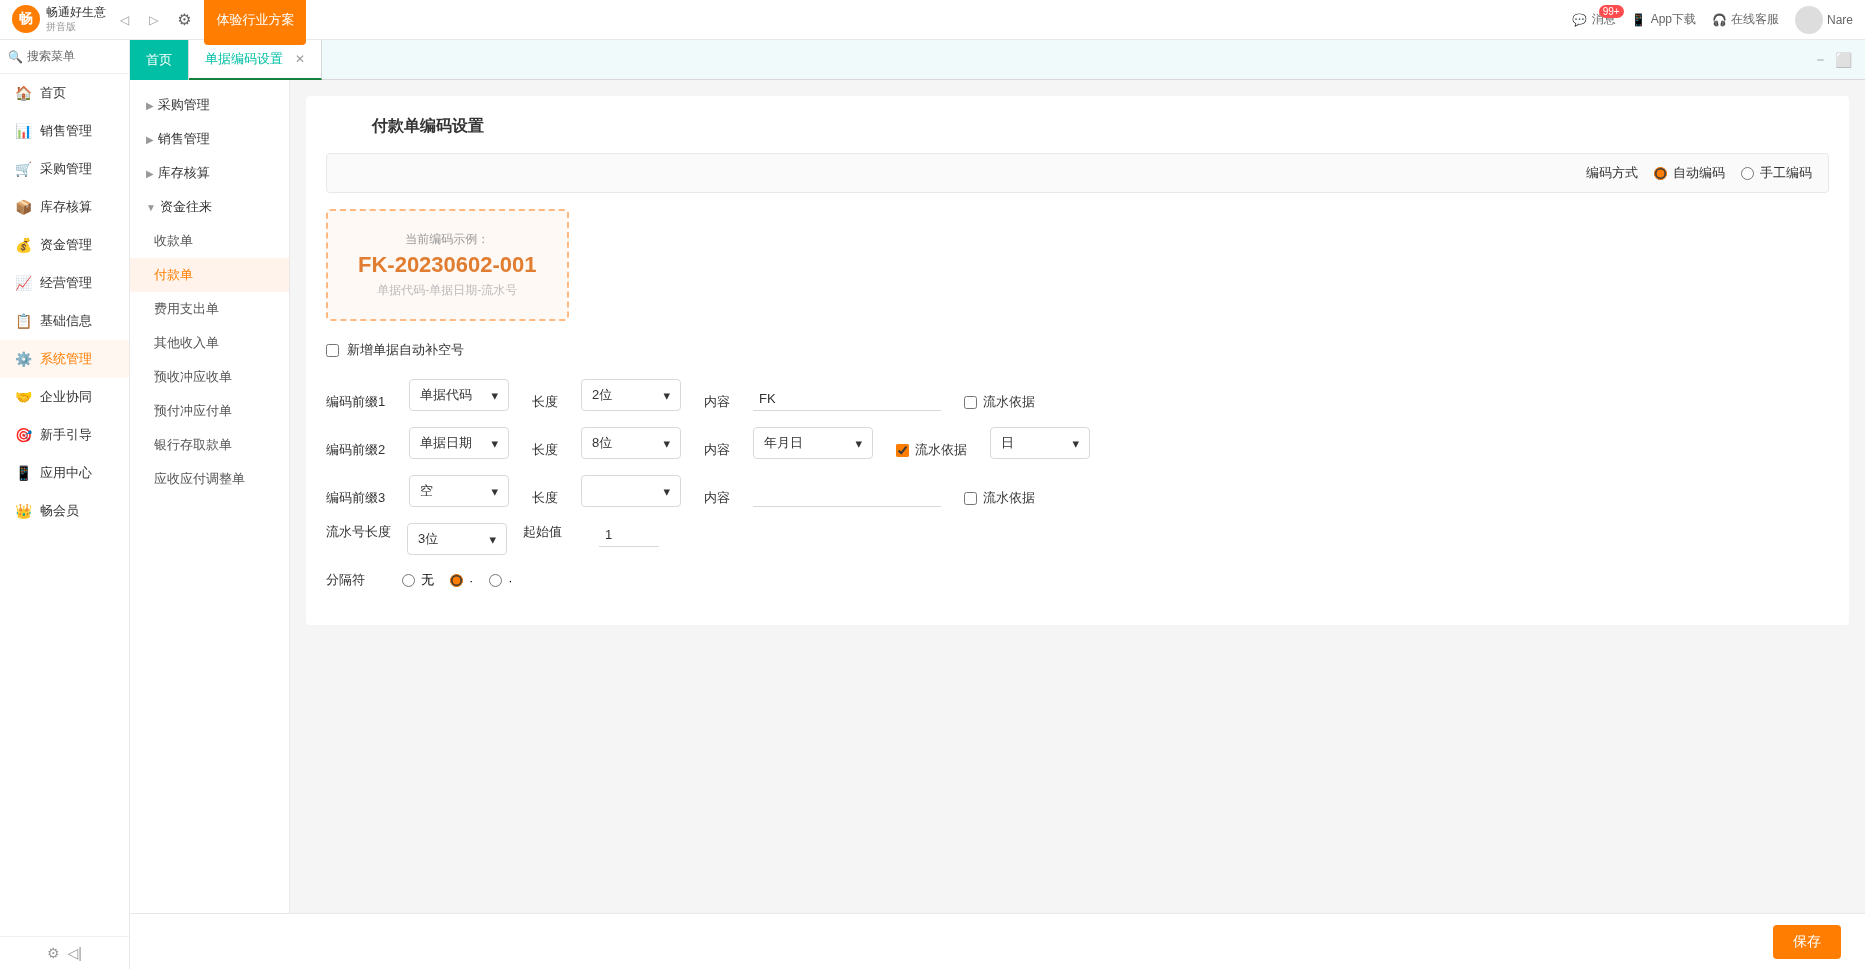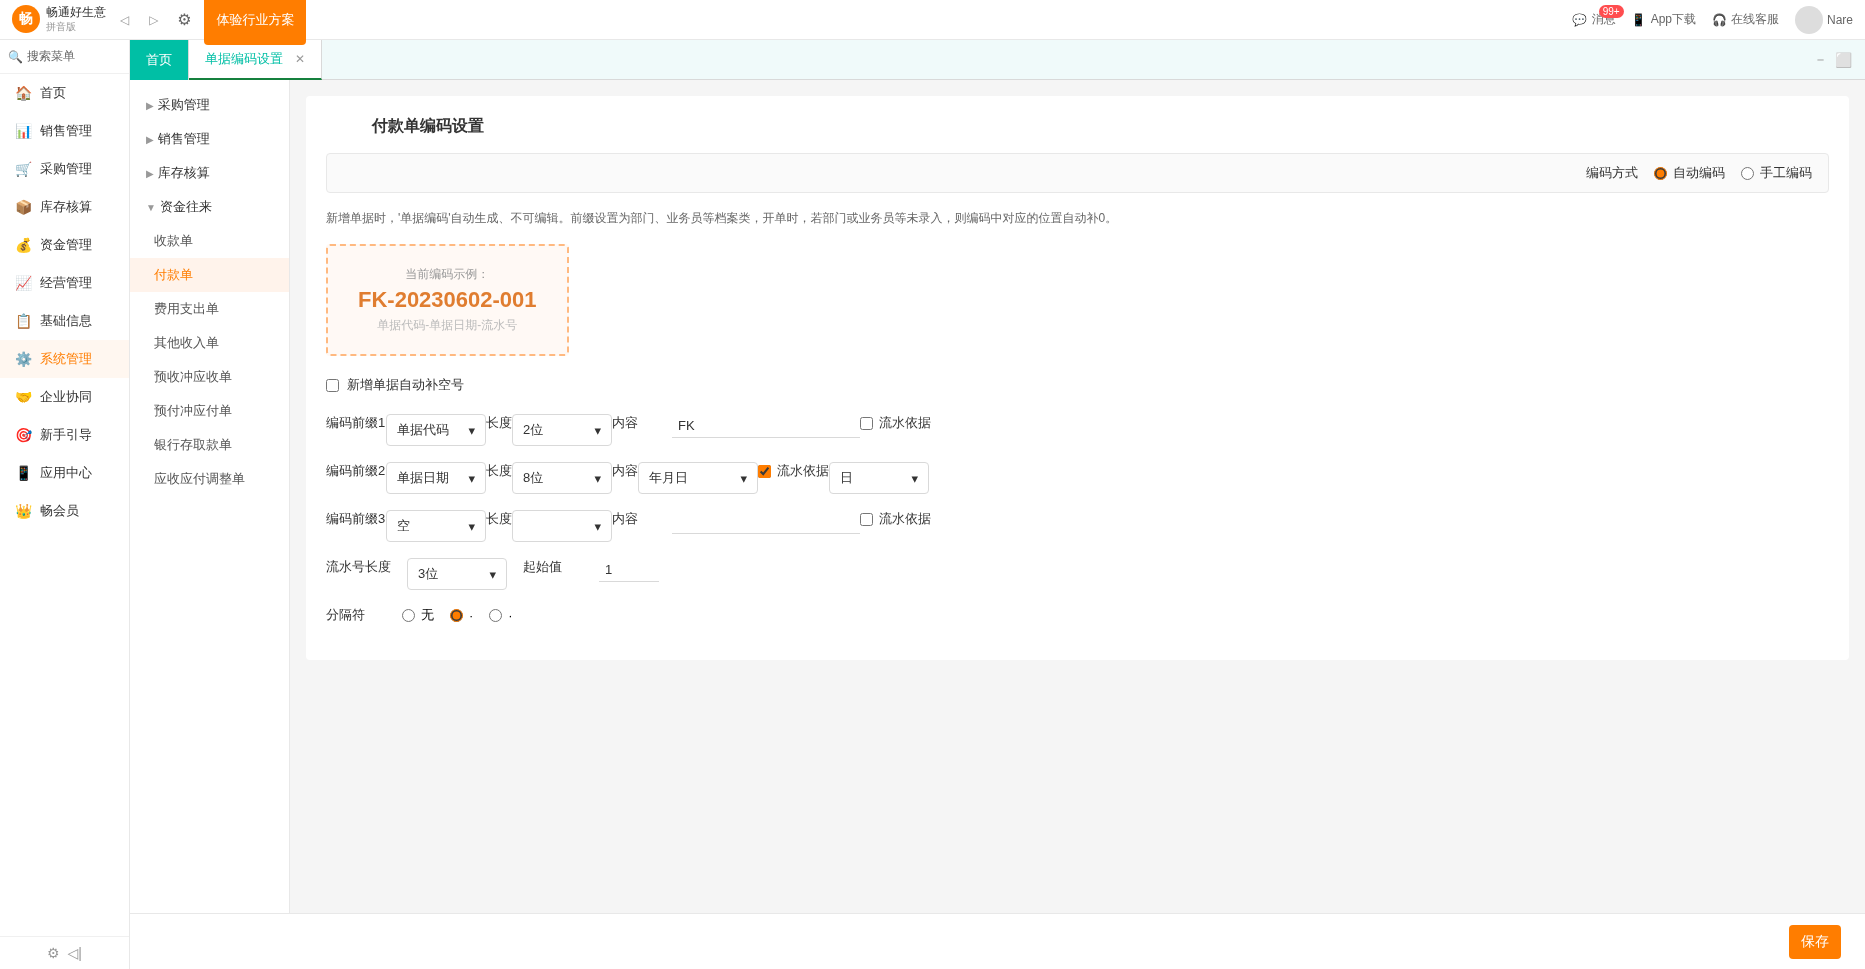--- a/index.html
+++ b/index.html
@@ -83,40 +83,40 @@
     
     .preview-box { border: 2px dashed #ffb980; background: #fff9f5; border-radius: 4px; padding: 20px 30px; display: inline-block; margin-bottom: 20px; text-align: center; }
     .preview-label { font-size: 12px; color: #999; margin-bottom: 4px; }
     .preview-code { font-size: 22px; font-weight: 600; color: #e07d30; margin-bottom: 4px; }
     .preview-sub { font-size: 12px; color: #bbb; }
 
     
     .auto-fill-row { display: flex; align-items: center; gap: 8px; margin-bottom: 20px; font-size: 13px; color: #333; }
 
     
-    .form-row { display: flex; align-items: flex-start; gap: 0; margin-bottom: 16px; font-size: 13px; }
+    .form-row { display: flex; align-items: flex-end; gap: 23px; margin-bottom: 16px; font-size: 13px; }
     .form-label { color: #333; min-width: 60px; }
     .form-select { border: 1px solid #d9d9d9; border-radius: 4px; padding: 4px 10px; font-size: 13px; color: #333; background: #fff; display: flex; align-items: center; justify-content: space-between; gap: 8px; cursor: pointer; min-width: 100px; height: 32px; }
     .form-select-wide { min-width: 120px; }
-    .form-input-readonly { border: none; border-bottom: 1px solid #d9d9d9; padding: 4px 6px; font-size: 13px; color: #333; min-width: 60px; background: transparent; outline: none; margin-left: 34px; }
+    .form-input-readonly { border: none; border-bottom: 1px solid #d9d9d9; padding: 4px 6px; font-size: 13px; color: #333; min-width: 60px; background: transparent; outline: none; }
     .length-label { color: #333; }
     .content-label { color: #333; }
     .checkbox-label { display: flex; align-items: center; gap: 6px; font-size: 13px; color: #333; cursor: pointer; }
     .cb { accent-color: #ff7d00; }
 
     
     .sep-row { display: flex; align-items: center; gap: 16px; margin-bottom: 16px; font-size: 13px; }
 
     
     .serial-row { display: flex; align-items: flex-start; gap: 16px; margin-bottom: 16px; font-size: 13px; }
     .serial-input { border: none; border-bottom: 1px solid #d9d9d9; padding: 4px 6px; font-size: 13px; color: #333; width: 60px; outline: none; background: transparent; }
 
     
     .bottom-bar { height: 56px; background: #fff; border-top: 1px solid #e8e8e8; display: flex; align-items: center; justify-content: flex-end; padding: 0 24px; }
-    .save-btn { background: #ff7d00; color: white; border: none; padding: 8px 12px; border-radius: 4px; font-size: 14px; cursor: pointer; }
+    .save-btn { background: #ff7d00; color: white; border: none; padding: 8px 20px; border-radius: 4px; font-size: 14px; cursor: pointer; }
 
     
     .teal { background: #00bfa5 !important; }
   </style>
 </head>
 <body>
 
 <div class="top-bar">
   <div class="top-bar-left">
     <div class="top-bar-logo">
@@ -281,21 +281,20 @@
               <input type="radio" name="encode_method" class="radio-input" checked="" style="">
               <span>自动编码</span>
             </label>
             <label class="radio-label">
               <input type="radio" name="encode_method" class="radio-input" style="">
               <span>手工编码</span>
             </label>
           </div>
 
           
-          <div class="desc-text">新增单据时，'单据编码'自动生成、不可编辑。前缀设置为部门、业务员等档案类，开单时，若部门或业务员等未录入，则编码中对应的位置自动补0。</div>
 
           
           <div class="preview-box">
             <div class="preview-label">当前编码示例：</div>
             <div class="preview-code">FK-20230602-001</div>
             <div class="preview-sub">单据代码-单据日期-流水号</div>
           </div>
 
           
           <div class="auto-fill-row">

